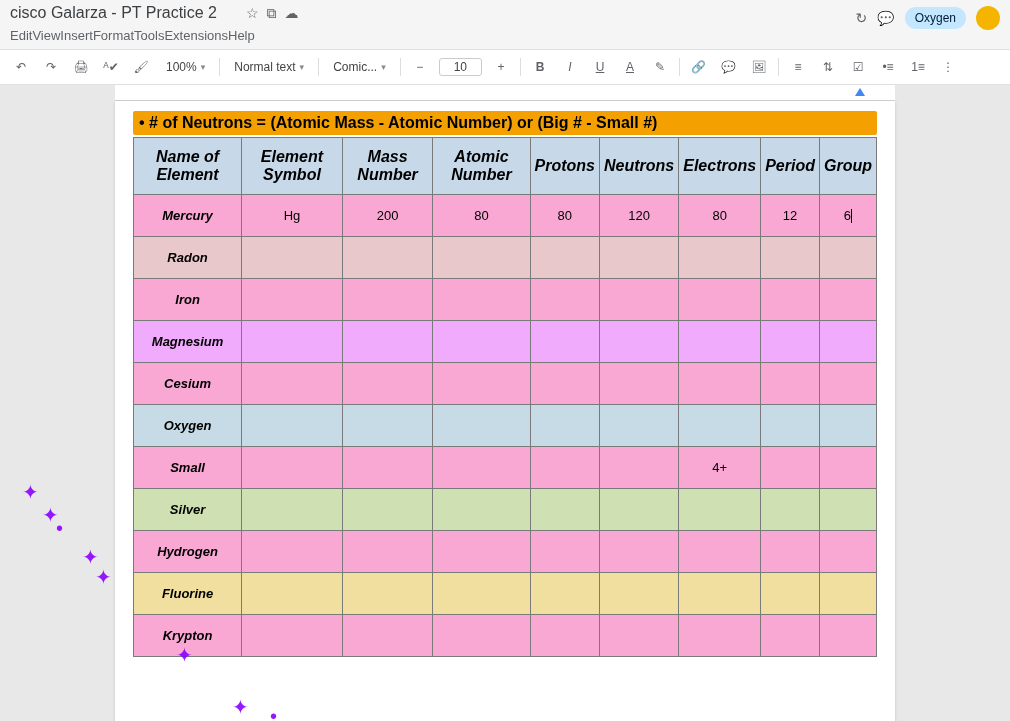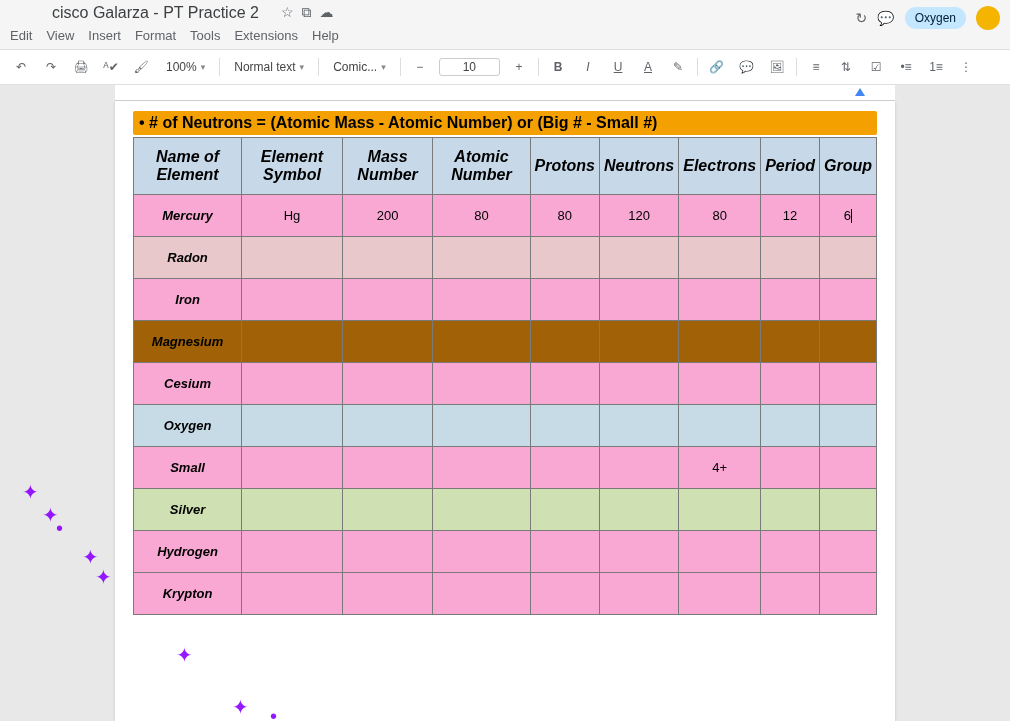--- a/index.html
+++ b/index.html
@@ -9,29 +9,28 @@
     width: 1010px;
     height: 721px;
     overflow: hidden;
     position: relative;
   }
   .title-bar {
     padding: 4px 10px;
     font-size: 14px;
     color: #5f6368;
     display: flex;
-    gap: 16px;
-    margin-left: 42px;
+    align-items: center;
+    gap: 23px;
   }
   .doc-title { font-size: 16px; color: #3c4043; }
   .title-icons { display: flex; gap: 8px; margin-left: 6px; }
   .title-icons span { font-size: 14px; color: #5f6368; }
   .menu-bar {
     display: flex;
-    gap: 14px;
     padding: 2px 10px 6px 10px;
     font-size: 13px;
     color: #5f6368;
   }
   .toolbar {
     display: flex;
     align-items: center;
     gap: 8px;
     padding: 6px 10px;
     border-top: 1px solid #e0e0e0;
@@ -45,21 +44,21 @@
     width: 22px; height: 22px;
     display: flex; align-items: center; justify-content: center;
     color: #5f6368;
   }
   .toolbar .drop {
     display:flex; align-items:center; gap:4px; padding:2px 6px;
     border-radius:3px;
   }
   .toolbar .drop::after { content:"▾"; font-size:9px; color:#888; }
   .fontsize-box {
-    border:1px solid #ccc; padding:1px 23px; border-radius:3px;
+    border:1px solid #ccc; padding:1px 14px; border-radius:3px;
     background:#fff; min-width:24px; text-align:center;
   }
   .tb-bold { font-weight:bold; }
   .tb-italic { font-style:italic; }
   .tb-under { text-decoration:underline; }
   .tb-underA { text-decoration:underline; }
   .page-area {
     background:#e8e8e8;
     height: 640px;
     overflow:auto;
@@ -109,21 +108,21 @@
     font-style:italic;
     font-weight:bold;
     font-size:16px;
   }
   table.ptable td.name-col {
     font-style:italic;
     font-weight:bold;
   }
   tr.row-pink td { background:#e9c8cb; }
   tr.row-white td { background:#f9a8d4;margin-top:28px; }
-  tr.row-purple td { background:#a16207; }
+  tr.row-purple td { background:#f0abfc; }
   tr.row-blue td { background:#c7dbe7; }
   tr.row-green td { background:#cfe0b2; }
   tr.row-yellow td { background:#f1dfa0; }
   .cursor-blink {
     display:inline-block; width:1px; height:14px; background:#000; vertical-align:middle;
   }
   .ann-blob {
     position:absolute;
     color:#8a00ff;
     font-size:20px;
@@ -323,20 +322,31 @@
             <td class="name-col">Hydrogen</td>
             <td></td>
             <td></td>
             <td></td>
             <td></td>
             <td></td>
             <td></td>
             <td></td>
             <td></td>
           </tr>
+          <tr class="row-yellow">
+            <td class="name-col">Fluorine</td>
+            <td></td>
+            <td></td>
+            <td></td>
+            <td></td>
+            <td></td>
+            <td></td>
+            <td></td>
+            <td></td>
+          </tr>
           <tr class="row-white">
             <td class="name-col">Krypton</td>
             <td></td>
             <td></td>
             <td></td>
             <td></td>
             <td></td>
             <td></td>
             <td></td>
             <td></td>

